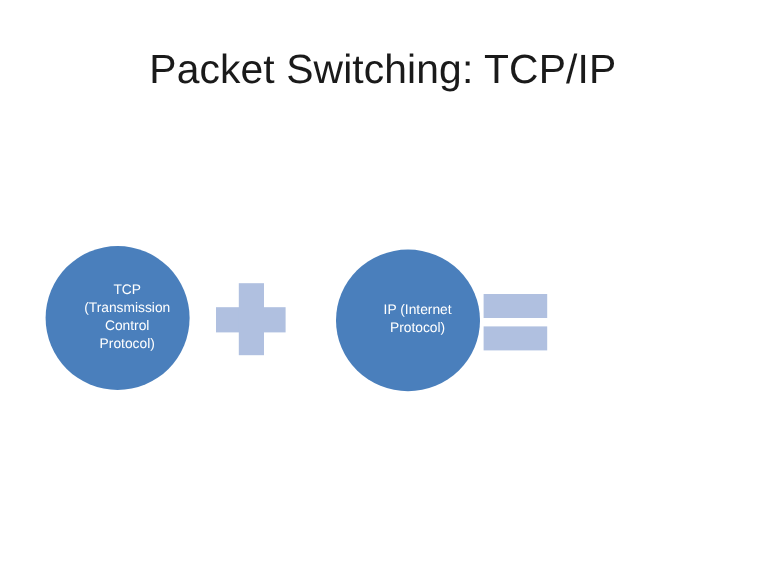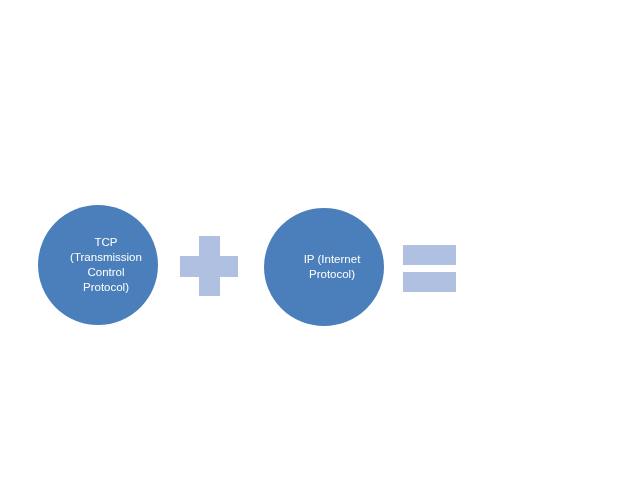--- a/index.html
+++ b/index.html
@@ -47,21 +47,21 @@
     color: #ffffff;
     font-size: 11.5px;
     line-height: 15px;
     text-align: center;
     padding: 0 6px;
     white-space: pre-line;
     margin-left: 16px;
   }
 
   #circle-tcp   { left: 38px;  top: 205px; width: 120px; height: 120px; }
-  #circle-ip    { left: 264px; top: 208px; width: 120px; height: 118px; }
+  #circle-ip    { left: 280px; top: 208px; width: 120px; height: 118px; }
   #circle-tcpip { left: 487px; top: 208px; width: 120px; height: 118px; }
 
   
   #operator-plus {
     position: absolute;
     left: 180px;
     top: 236px;
     width: 58px;
     height: 60px;
   }
@@ -99,20 +99,21 @@
     background: #b0c0e0;
   }
   #operator-equals .eq-bar.top    { top: 0; }
   #operator-equals .eq-bar.bottom { top: 27px; }
 </style>
 </head>
 <body>
 
 <div id="slide">
 
+  <div id="slide-title">Packet Switching: TCP/IP</div>
 
   <div class="node-circle" id="circle-tcp">
     <div class="node-label">TCP
 (Transmission
 Control
 Protocol)</div>
   </div>
 
   <div id="operator-plus">
     <div class="bar-h"></div>

